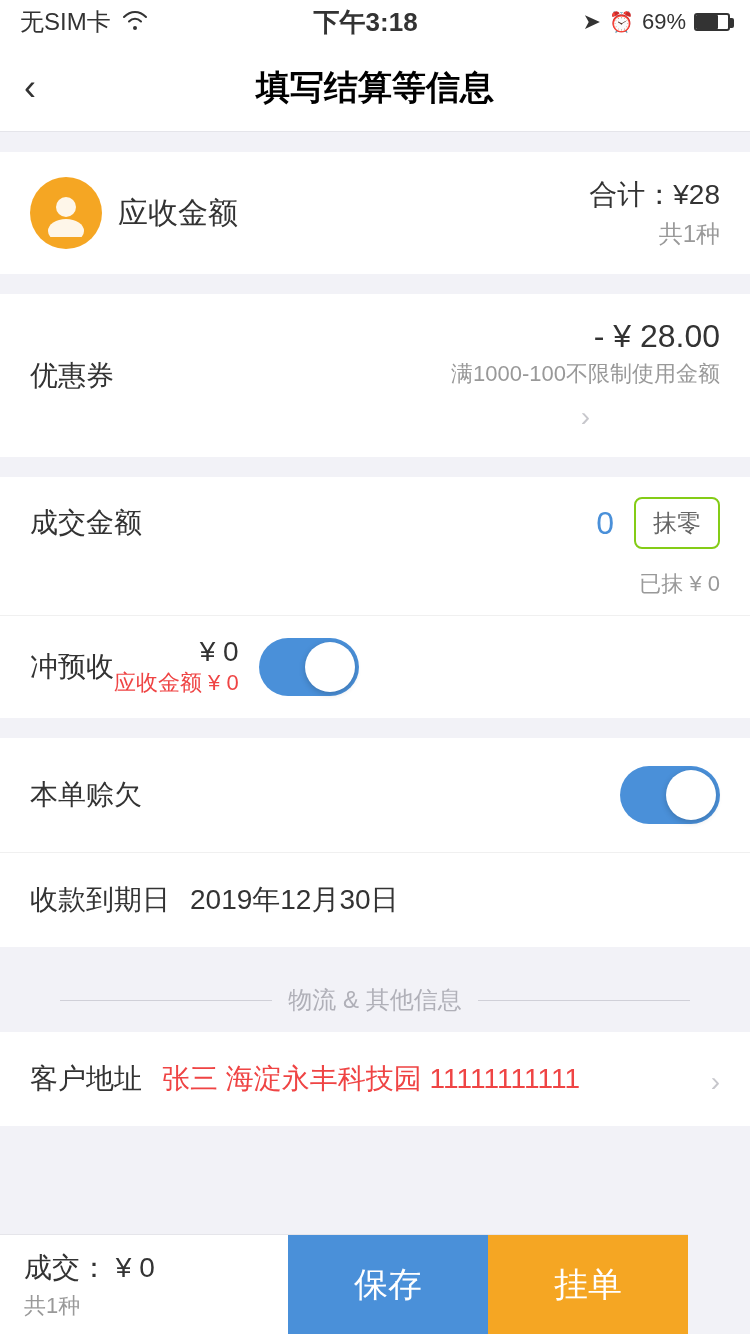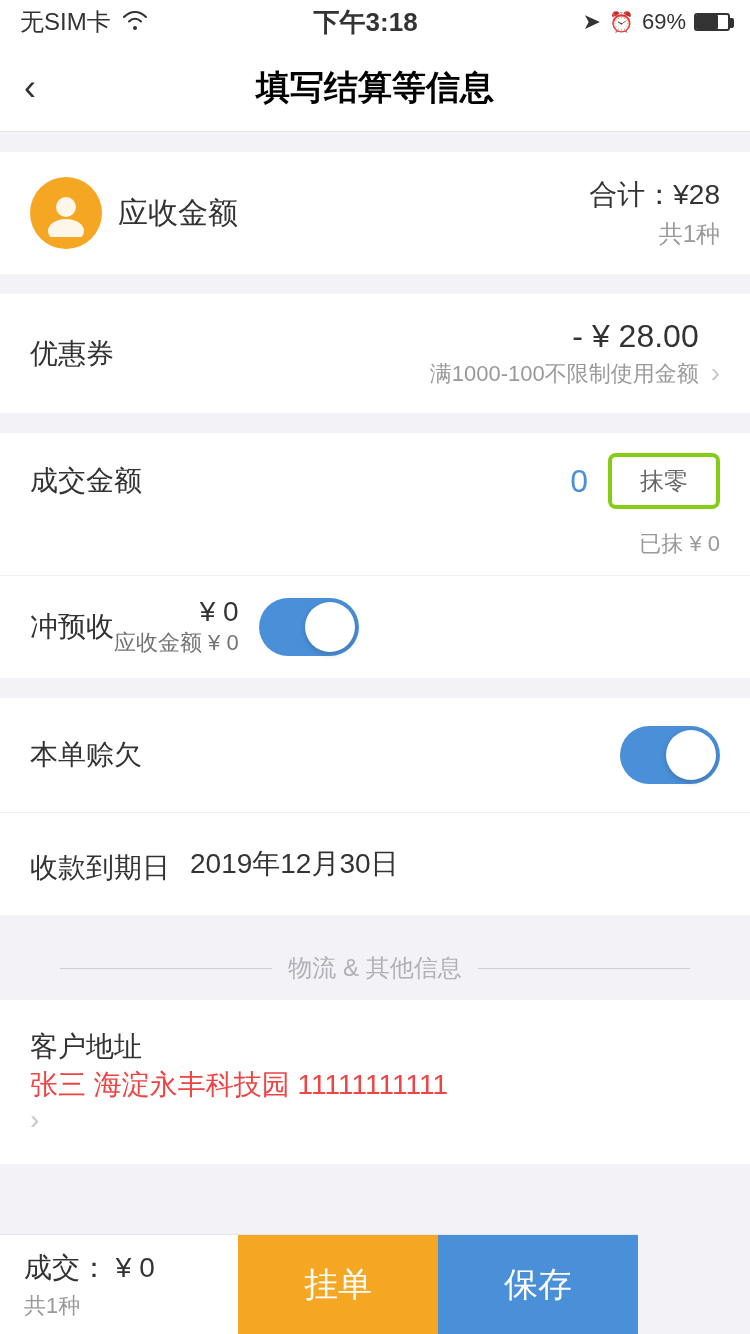--- a/index.html
+++ b/index.html
@@ -82,40 +82,40 @@
 
     
     .coupon-row {
       padding: 24px 30px;
       display: flex;
       align-items: center;
       justify-content: space-between;
       min-height: 90px;
     }
     .coupon-label { font-size: 28px; color: #333; }
-    .coupon-right { display: flex; align-items: flex-end; gap: 12px; text-align: right; }
+    .coupon-right { display: flex; align-items: center; gap: 12px; text-align: right; flex-direction: column; }
     .coupon-discount { font-size: 32px; color: #333; font-weight: 500; }
     .coupon-desc { font-size: 22px; color: #999; margin-top: 4px; }
     .chevron-right { color: #c7c7cc; font-size: 28px; }
 
     
     .deal-row {
       padding: 20px 30px;
       display: flex;
       align-items: center;
       justify-content: space-between;
       min-height: 80px;
     }
     .deal-label { font-size: 28px; color: #333; }
     .deal-right { display: flex; align-items: center; gap: 20px; }
     .deal-amount { font-size: 32px; color: #4a90d9; font-weight: 500; }
     .round-btn {
-      border: 4px solid #84cc16;
+      border: 2px solid #84cc16;
       border-radius: 8px;
-      padding: 8px 28px;
+      padding: 8px 17px;
       font-size: 24px;
       color: #666;
       background: #fff;
       cursor: pointer;
     }
     .deal-sub {
       font-size: 22px;
       color: #999;
       text-align: right;
       padding: 0 30px 16px;
@@ -125,21 +125,21 @@
     .prepay-row {
       padding: 20px 30px;
       display: flex;
       align-items: center;
       min-height: 80px;
     }
     .prepay-label { font-size: 28px; color: #333; }
     .prepay-right { display: flex; align-items: center; gap: 20px; }
     .prepay-amount-block { text-align: right; }
     .prepay-amount { font-size: 28px; color: #333; }
-    .prepay-sub { font-size: 22px; color: #737373; }
+    .prepay-sub { font-size: 22px; color: #ef4444; }
 
     
     .toggle {
       width: 100px;
       height: 58px;
       border-radius: 30px;
       background: #4a90d9;
       position: relative;
       cursor: pointer;
       flex-shrink: 0;
@@ -165,21 +165,21 @@
     }
     .credit-label { font-size: 28px; color: #333; }
 
     
     .due-row {
       padding: 28px 30px;
       display: flex;
       align-items: center;
       min-height: 88px;
     }
-    .due-label { font-size: 28px; color: #333; margin-right: 20px; margin-top: 8px; }
+    .due-label { font-size: 28px; color: #333; margin-right: 20px; }
     .due-date { font-size: 28px; color: #333; }
 
     
     .divider-section {
       background: #f2f2f7;
       padding: 16px 30px;
       text-align: center;
       position: relative;
     }
     .divider-line {
@@ -197,35 +197,34 @@
       position: relative;
       z-index: 1;
       display: inline-block;
       padding: 0 16px;
     }
 
     
     .addr-row {
       padding: 28px 30px;
       display: flex;
-      align-items: flex-start;
+      align-items: flex-end;
       justify-content: space-between;
       min-height: 88px;
-      flex-direction: column;
     }
     .addr-label { font-size: 28px; color: #333; margin-right: 20px; flex-shrink: 0; }
     .addr-value { font-size: 28px; color: #ef4444; flex: 1; }
     .addr-chevron { color: #c7c7cc; font-size: 28px; }
 
     
     .bottom-bar {
       position: fixed;
       bottom: 0;
       left: 0;
-      width: 638px;
+      width: 688px;
       height: 100px;
       display: flex;
       align-items: stretch;
       background: #fff;
       border-top: 1px solid #e5e5ea;
     }
     .bottom-info {
       flex: 1;
       display: flex;
       flex-direction: column;
@@ -373,15 +372,15 @@
 </div>
 
 <div class="bottom-bar">
   <div class="bottom-info">
     <div>
       <span class="bottom-deal">成交：</span>
       <span class="bottom-deal">¥ 0</span>
     </div>
     <div class="bottom-count">共1种</div>
   </div>
+  <div class="bottom-btn btn-save">保存</div>
   <div class="bottom-btn btn-hold">挂单</div>
-  <div class="bottom-btn btn-save">保存</div>
 </div>
 
 </body></html>

